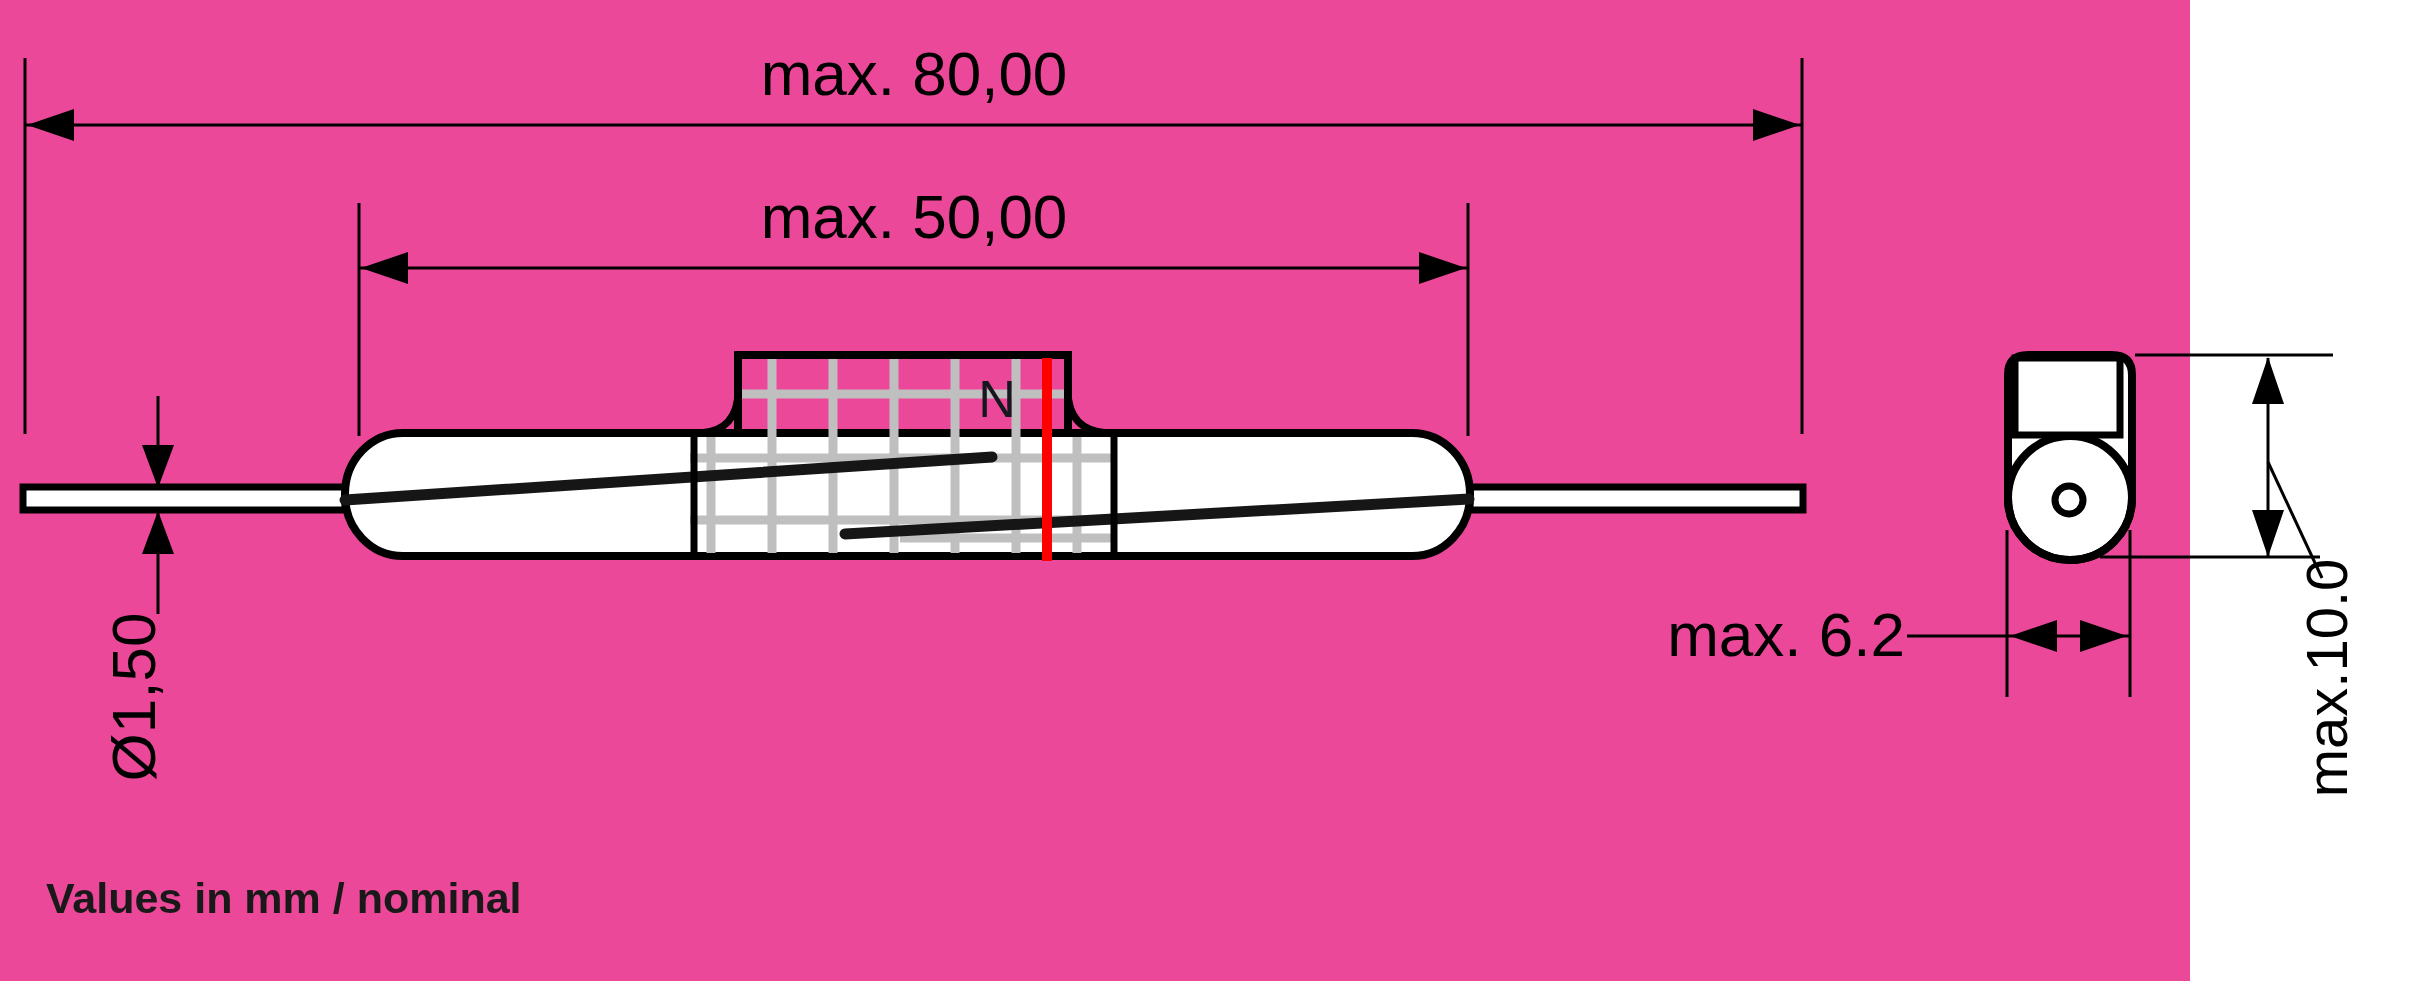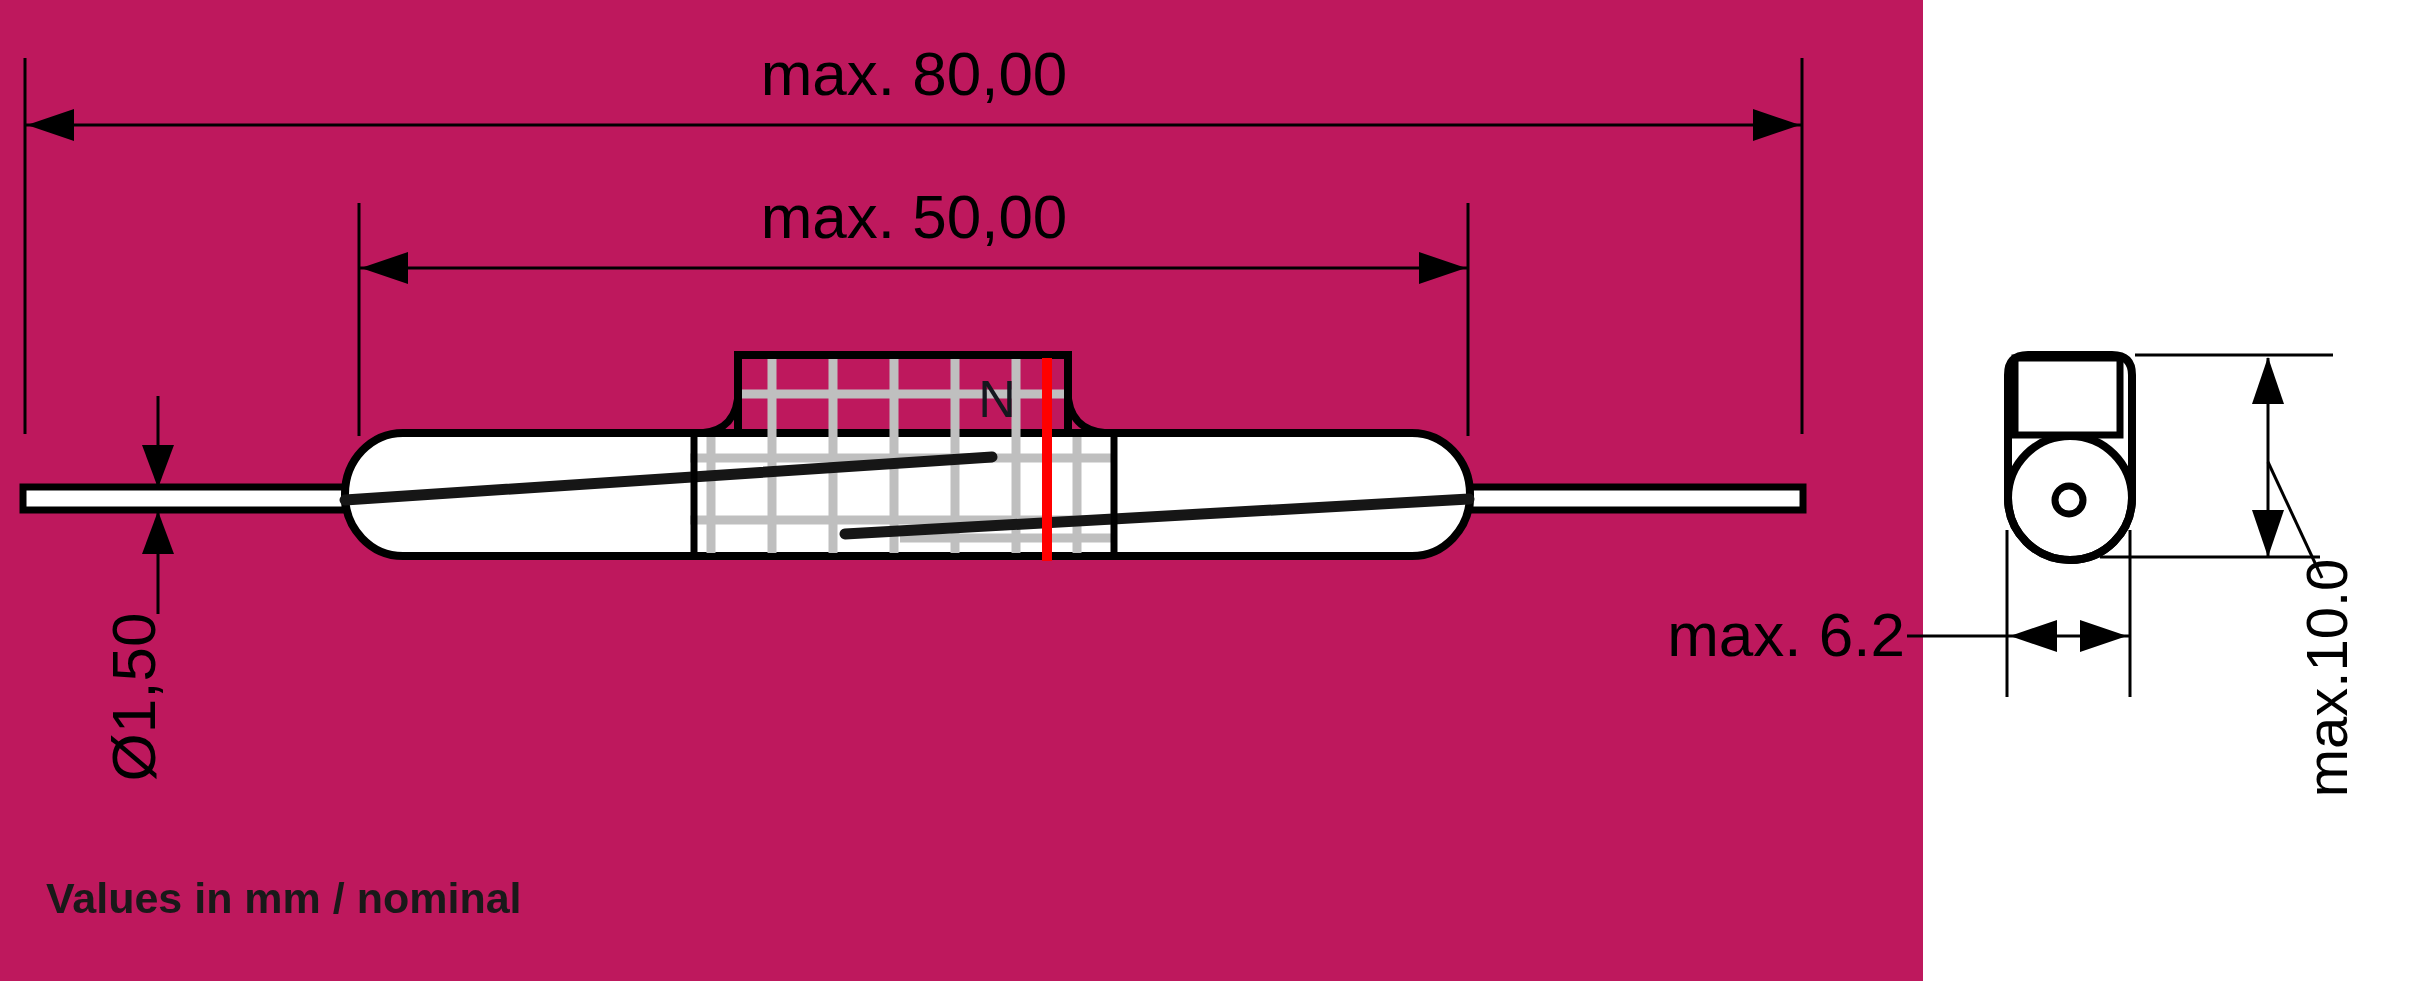--- a/index.html
+++ b/index.html
@@ -1,16 +1,16 @@
 <!DOCTYPE html>
 <html><head>
 <meta charset="utf-8">
 <style>
   html, body { margin: 0; padding: 0; background: #ffffff; }
-  .stage { width: 1923px; height: 981px; position: relative; background: #be185d; }
+  .stage { width: 2190px; height: 981px; position: relative; background: #ec4899; }
   svg { display: block; }
 
   .ext   { stroke: #000; stroke-width: 3; fill: none; }
   .dim   { stroke: #000; stroke-width: 3; fill: none; }
   .arrow { fill: #000; stroke: none; }
 
   .outline  { stroke: #000; stroke-width: 8; fill: none; }
   .outline-f{ stroke: #000; stroke-width: 8; fill: #fff; }
   .mid      { stroke: #000; stroke-width: 7; fill: none; }
   .mid-f    { stroke: #000; stroke-width: 7; fill: #fff; }

